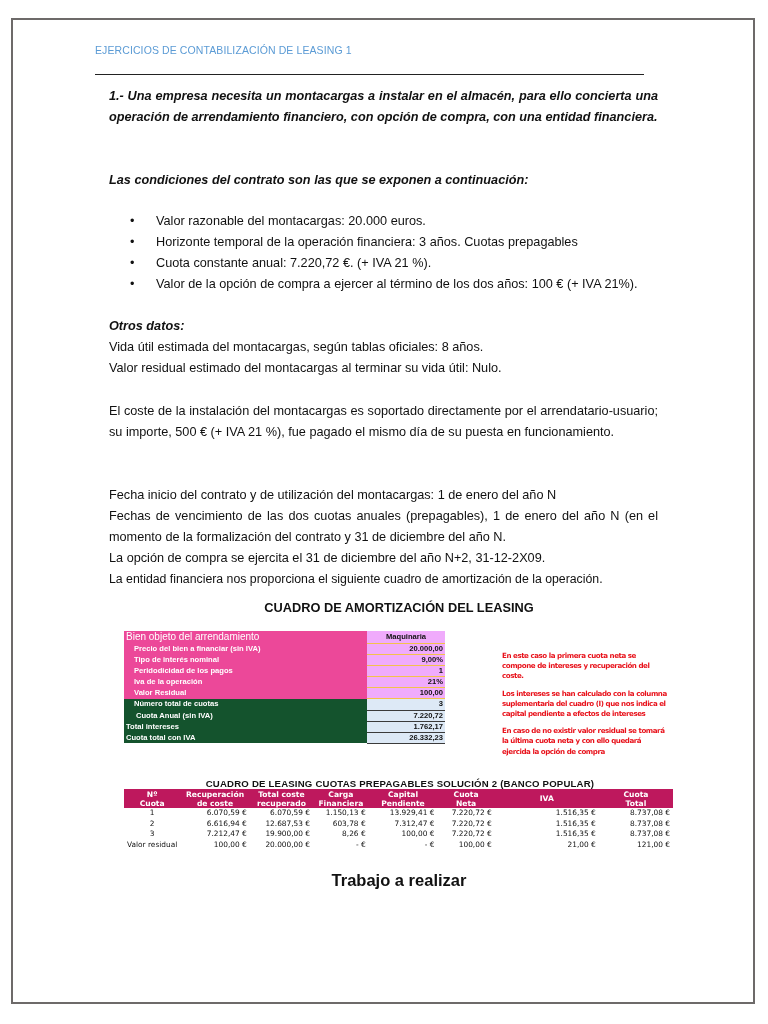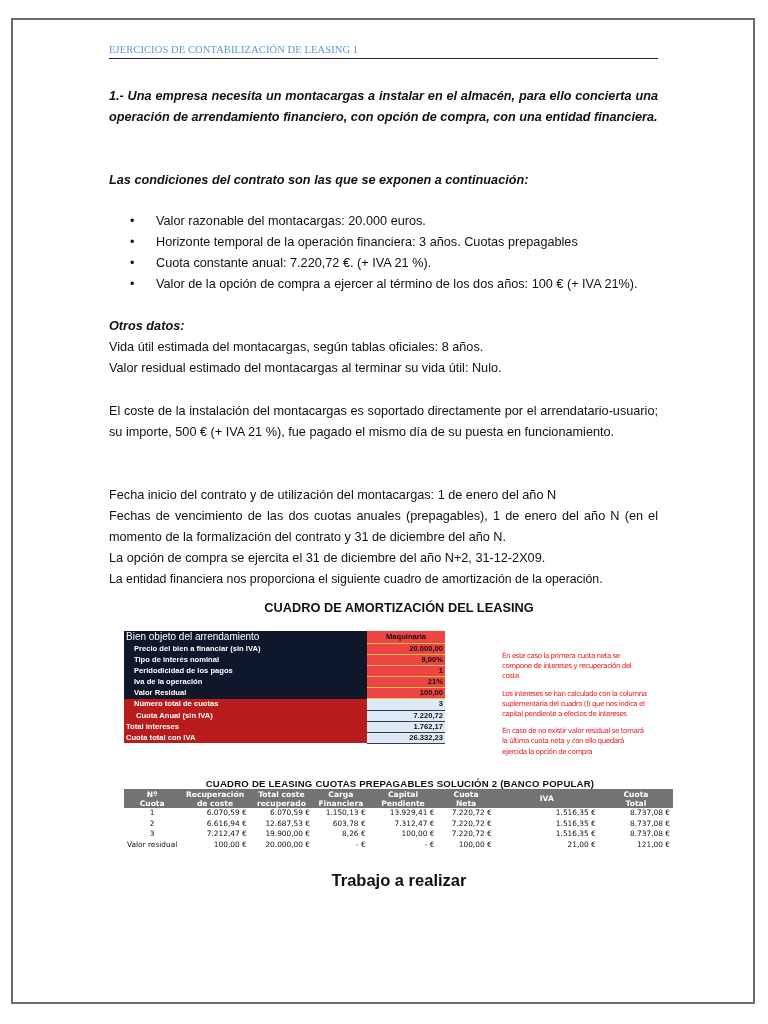--- a/index.html
+++ b/index.html
@@ -1,43 +1,43 @@
 <!DOCTYPE html>
 <html><head>
 <meta charset="utf-8">
 <style>
   html, body { margin: 0; padding: 0; background: #ffffff; }
   body { width: 768px; height: 1024px; position: relative; overflow: hidden; font-family: "Liberation Sans", sans-serif; color: #111; }
   .page { position: absolute; left: 11px; top: 18px; width: 744px; height: 986px; border: 2px solid #6d6a69; box-sizing: border-box; background: #fff; }
-  .header { position: absolute; left: 109px; top: 44px; width: 549px; font-family: Liberation Serif, serif; font-size: 10.5px; color: #5b9bd5; letter-spacing: 0.1px; border-bottom: 1.3px solid #222; padding-bottom: 3px; }
+  .header { position: absolute; left: 95px; top: 44px; width: 549px; font-family: Liberation Sans, sans-serif; font-size: 10.5px; color: #5b9bd5; letter-spacing: 0.1px; border-bottom: 1.3px solid #222; padding-bottom: 18px; }
   .abs { position: absolute; left: 109px; width: 549px; font-size: 12.7px; line-height: 21px; }
   .bi { font-weight: bold; font-style: italic; }
   .justify { text-align: justify; }
   .bullets { position: absolute; left: 130px; top: 211px; width: 540px; list-style: none; margin: 0; padding: 0; font-size: 12.7px; }
   .bullets li { position: relative; padding-left: 26px; line-height: 21px; }
   .bullets li .dot { position: absolute; left: 0; top: 0; }
   .calibri { font-family: Liberation Sans, sans-serif; font-size: 12.3px; }
   .title-center { position: absolute; left: 109px; width: 580px; text-align: center; font-weight: bold; }
   
   .t1 { position: absolute; left: 124px; top: 631px; width: 321px; border-collapse: collapse; font-size: 7.6px; font-weight: bold; }
   .t1 td { padding: 0 2px; height: 10.1px; line-height: 10.1px; white-space: nowrap; }
-  .t1 .lg { background: #0f172a; color: #fff; }
-  .t1 .lo { background: #b91c1c; color: #fff; }
-  .t1 .vy { background: #ef4444; color: #111; text-align: right; border-bottom: 1px solid #f3c24a; width: 74px; }
+  .t1 .lg { background: #ec4899; color: #fff; }
+  .t1 .lo { background: #14532d; color: #fff; }
+  .t1 .vy { background: #f0abfc; color: #111; text-align: right; border-bottom: 1px solid #f3c24a; width: 74px; }
   .t1 .vb { background: #dde9f6; color: #111; text-align: right; border-bottom: 1px solid #3b3b3b; width: 74px; }
   .t1 .hdr-l { font-size: 10px; font-weight: normal; height: 12px; line-height: 12px; }
   .t1 .hdr-r { text-align: center; font-size: 7.6px; height: 12px; }
   .t1 .ind { padding-left: 10px; }
   .t1 .ind2 { padding-left: 12px; }
-  .notes { position: absolute; left: 502px; top: 651px; width: 176px; color: #e8121b; font-size: 7.1px; font-weight: normal; line-height: 10.2px; font-family: "DejaVu Sans", sans-serif; letter-spacing: -0.45px; overflow: hidden; white-space: nowrap; }
+  .notes { position: absolute; left: 502px; top: 651px; width: 176px; color: #e8121b; font-size: 7.1px; font-weight: bold; line-height: 10.2px; font-family: "DejaVu Sans", sans-serif; letter-spacing: -0.45px; overflow: hidden; white-space: nowrap; }
   .notes p { margin: 0 0 7px 0; }
   
   .t2-title { position: absolute; left: 124px; top: 778px; width: 552px; text-align: center; font-size: 9.6px; font-weight: bold; letter-spacing: 0.2px; }
   .t2 { position: absolute; left: 124px; top: 789px; width: 549px; border-collapse: collapse; font-size: 7.4px; font-family: "DejaVu Sans", sans-serif; }
-  .t2 th { background: #737373; color: #fff; font-weight: bold; font-size: 7.6px; line-height: 9px; padding: 0 2px; height: 19px; }
+  .t2 th { background: #be185d; color: #fff; font-weight: bold; font-size: 7.6px; line-height: 9px; padding: 0 2px; height: 19px; }
   .t2 td { text-align: right; padding: 0 3px; height: 10.5px; line-height: 10.5px; white-space: nowrap; }
   .t2 td.c { text-align: center; }
 </style>
 </head>
 <body>
 
 <div class="page"></div>
 
 <div class="header">EJERCICIOS DE CONTABILIZACIÓN DE LEASING 1</div>
 

